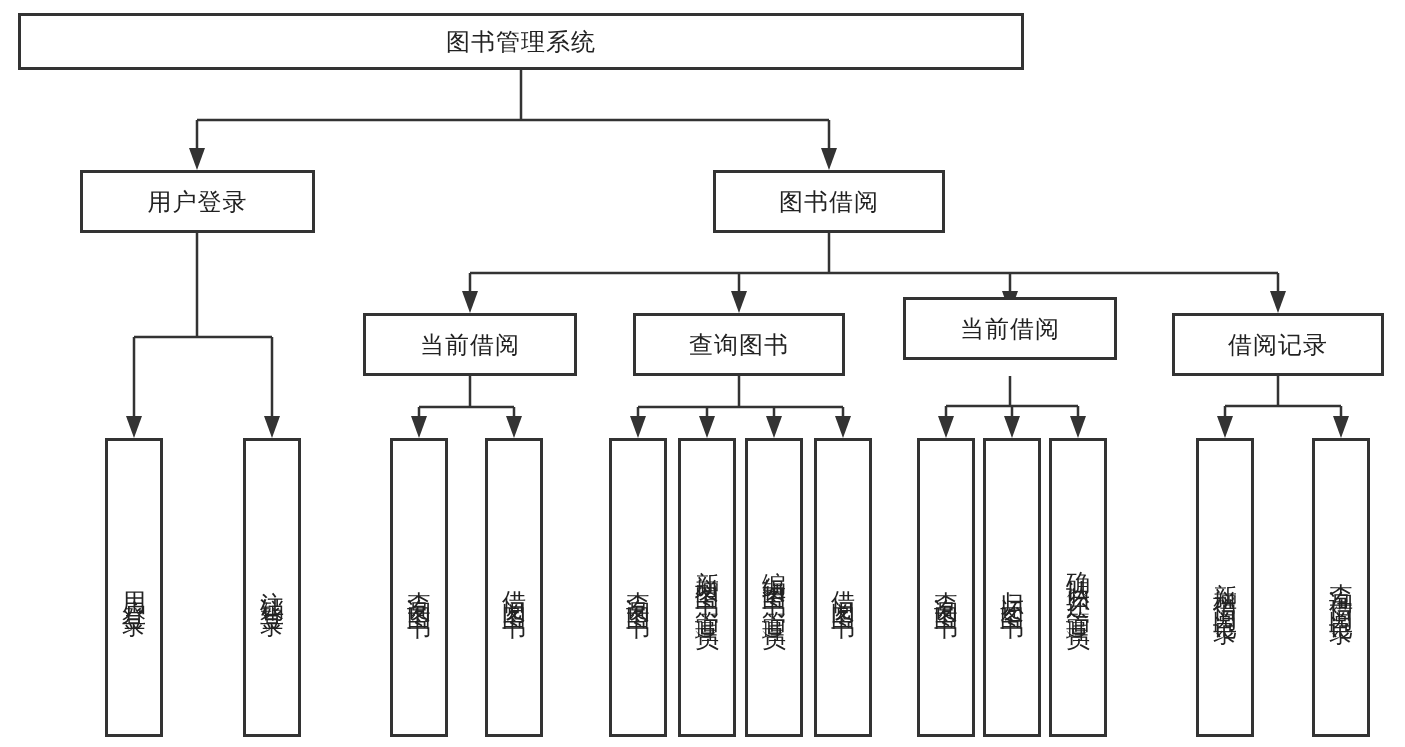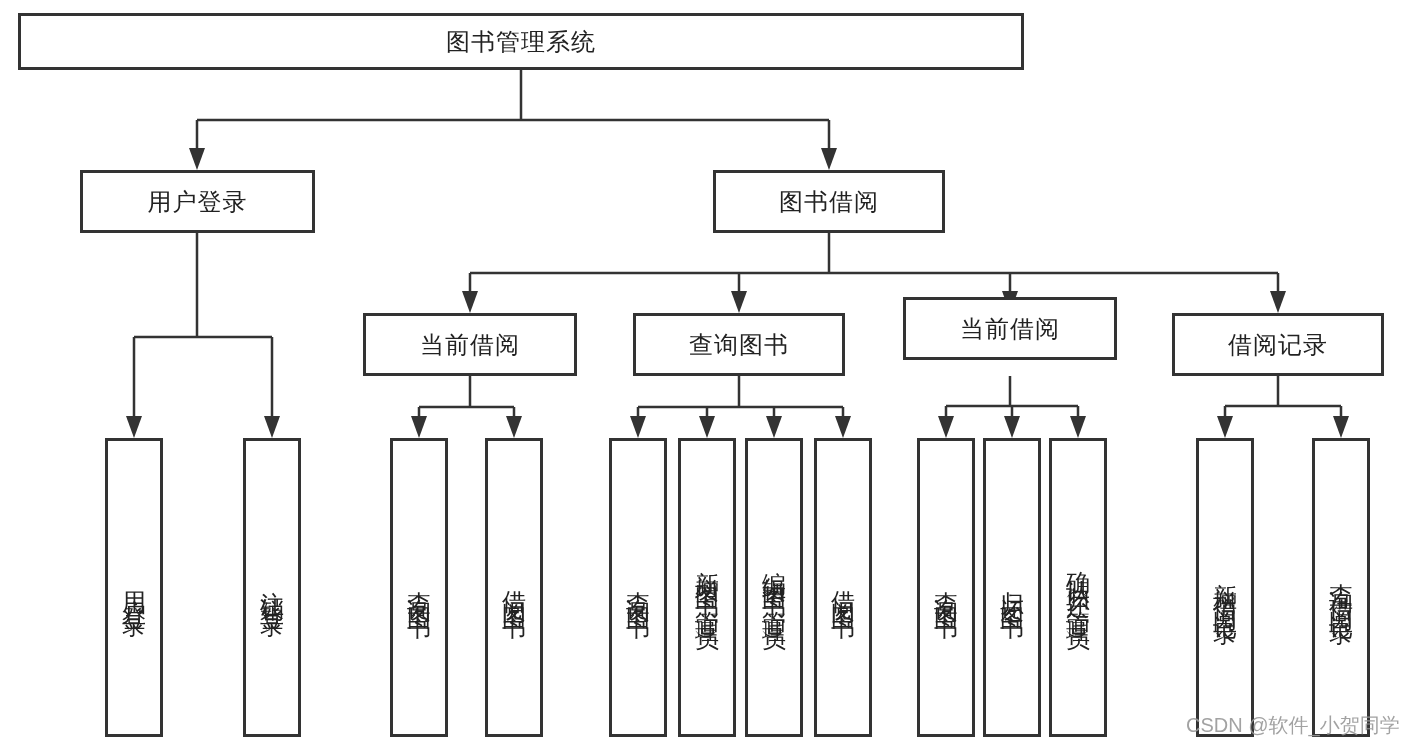--- a/index.html
+++ b/index.html
@@ -143,15 +143,14 @@
     <span>确认归还（管理员）</span>
   </div>
 
   <div class="vbox" style="left:1196px; top:438px; width:58px; height:299px;">
     <span>新增借阅记录</span>
   </div>
   <div class="vbox" style="left:1312px; top:438px; width:58px; height:299px;">
     <span>查询借阅记录</span>
   </div>
 
-  <div class="watermark">CSDN @软件_小贺同学</div>
 
 </div>
 
 </body></html>

